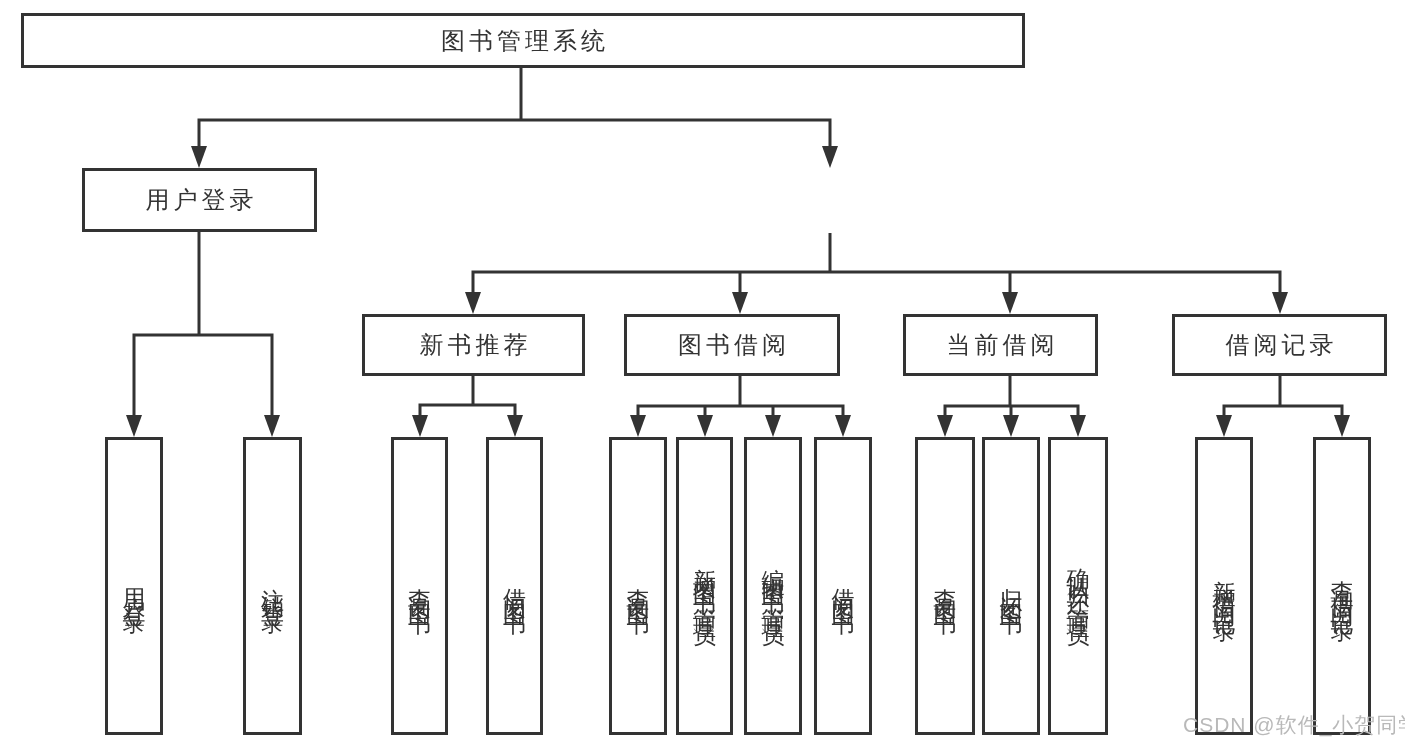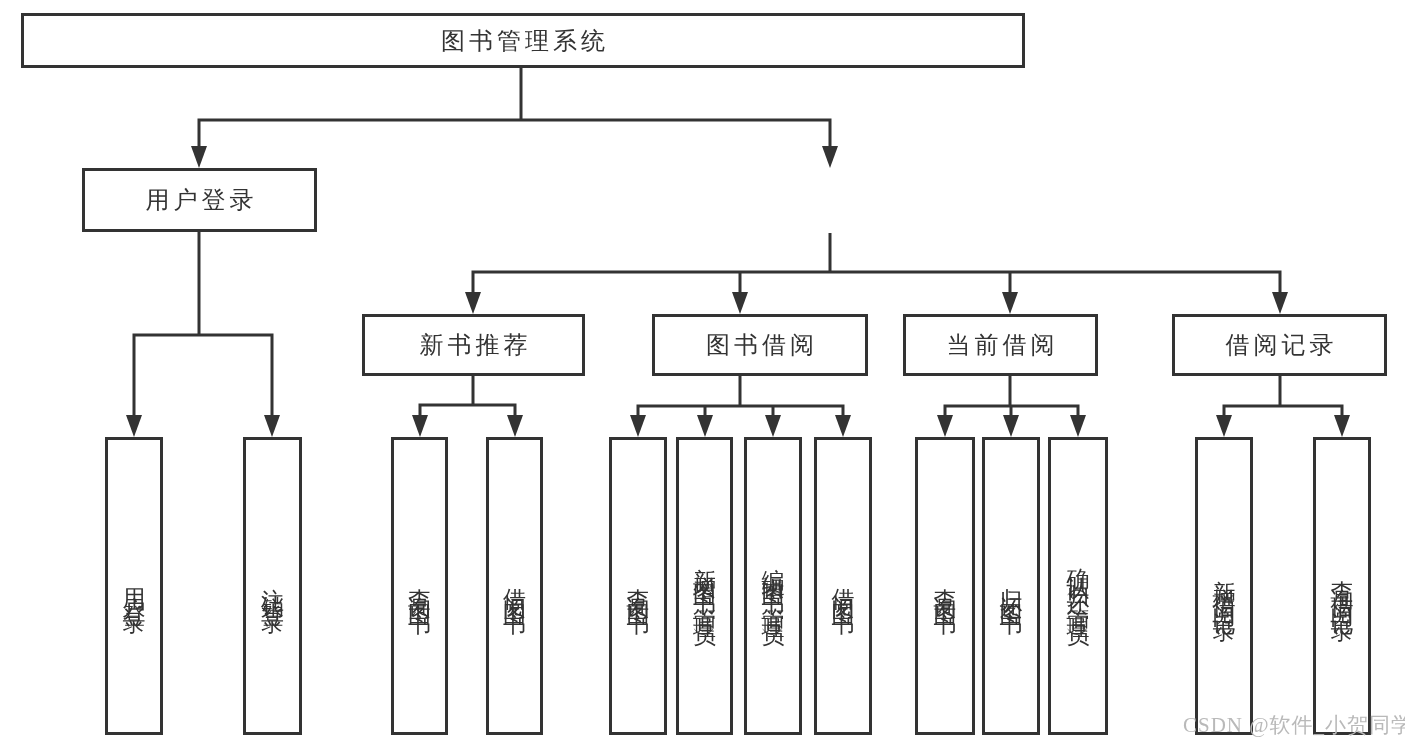--- a/index.html
+++ b/index.html
@@ -5,21 +5,21 @@
   html, body {
     margin: 0;
     padding: 0;
     background: #ffffff;
   }
   .stage {
     position: relative;
     width: 1405px;
     height: 747px;
     background: var(--background, #ffffff);
-    font-family: Liberation Serif, serif;
+    font-family: Liberation Sans, sans-serif;
     overflow: hidden;
     text-align: center;
   }
   svg.connectors {
     position: absolute;
     left: 0; top: 0;
     width: 1405px; height: 747px;
     z-index: 1;
   }
   .cline {
@@ -125,21 +125,21 @@
     <span>图书管理系统</span>
   </div>
 
   <div class="node hnode" style="left:82px;top:168px;width:235px;height:64px">
     <span>用户登录</span>
   </div>
 
   <div class="node hnode" style="left:362px;top:314px;width:223px;height:62px">
     <span>新书推荐</span>
   </div>
-  <div class="node hnode" style="left:652px;top:314px;width:216px;height:62px">
+  <div class="node hnode" style="left:624px;top:314px;width:216px;height:62px">
     <span>图书借阅</span>
   </div>
   <div class="node hnode" style="left:903px;top:314px;width:195px;height:62px">
     <span>当前借阅</span>
   </div>
   <div class="node hnode" style="left:1172px;top:314px;width:215px;height:62px">
     <span>借阅记录</span>
   </div>
 
   <div class="node vnode" style="left:105px;top:437px;width:58px;height:298px">

